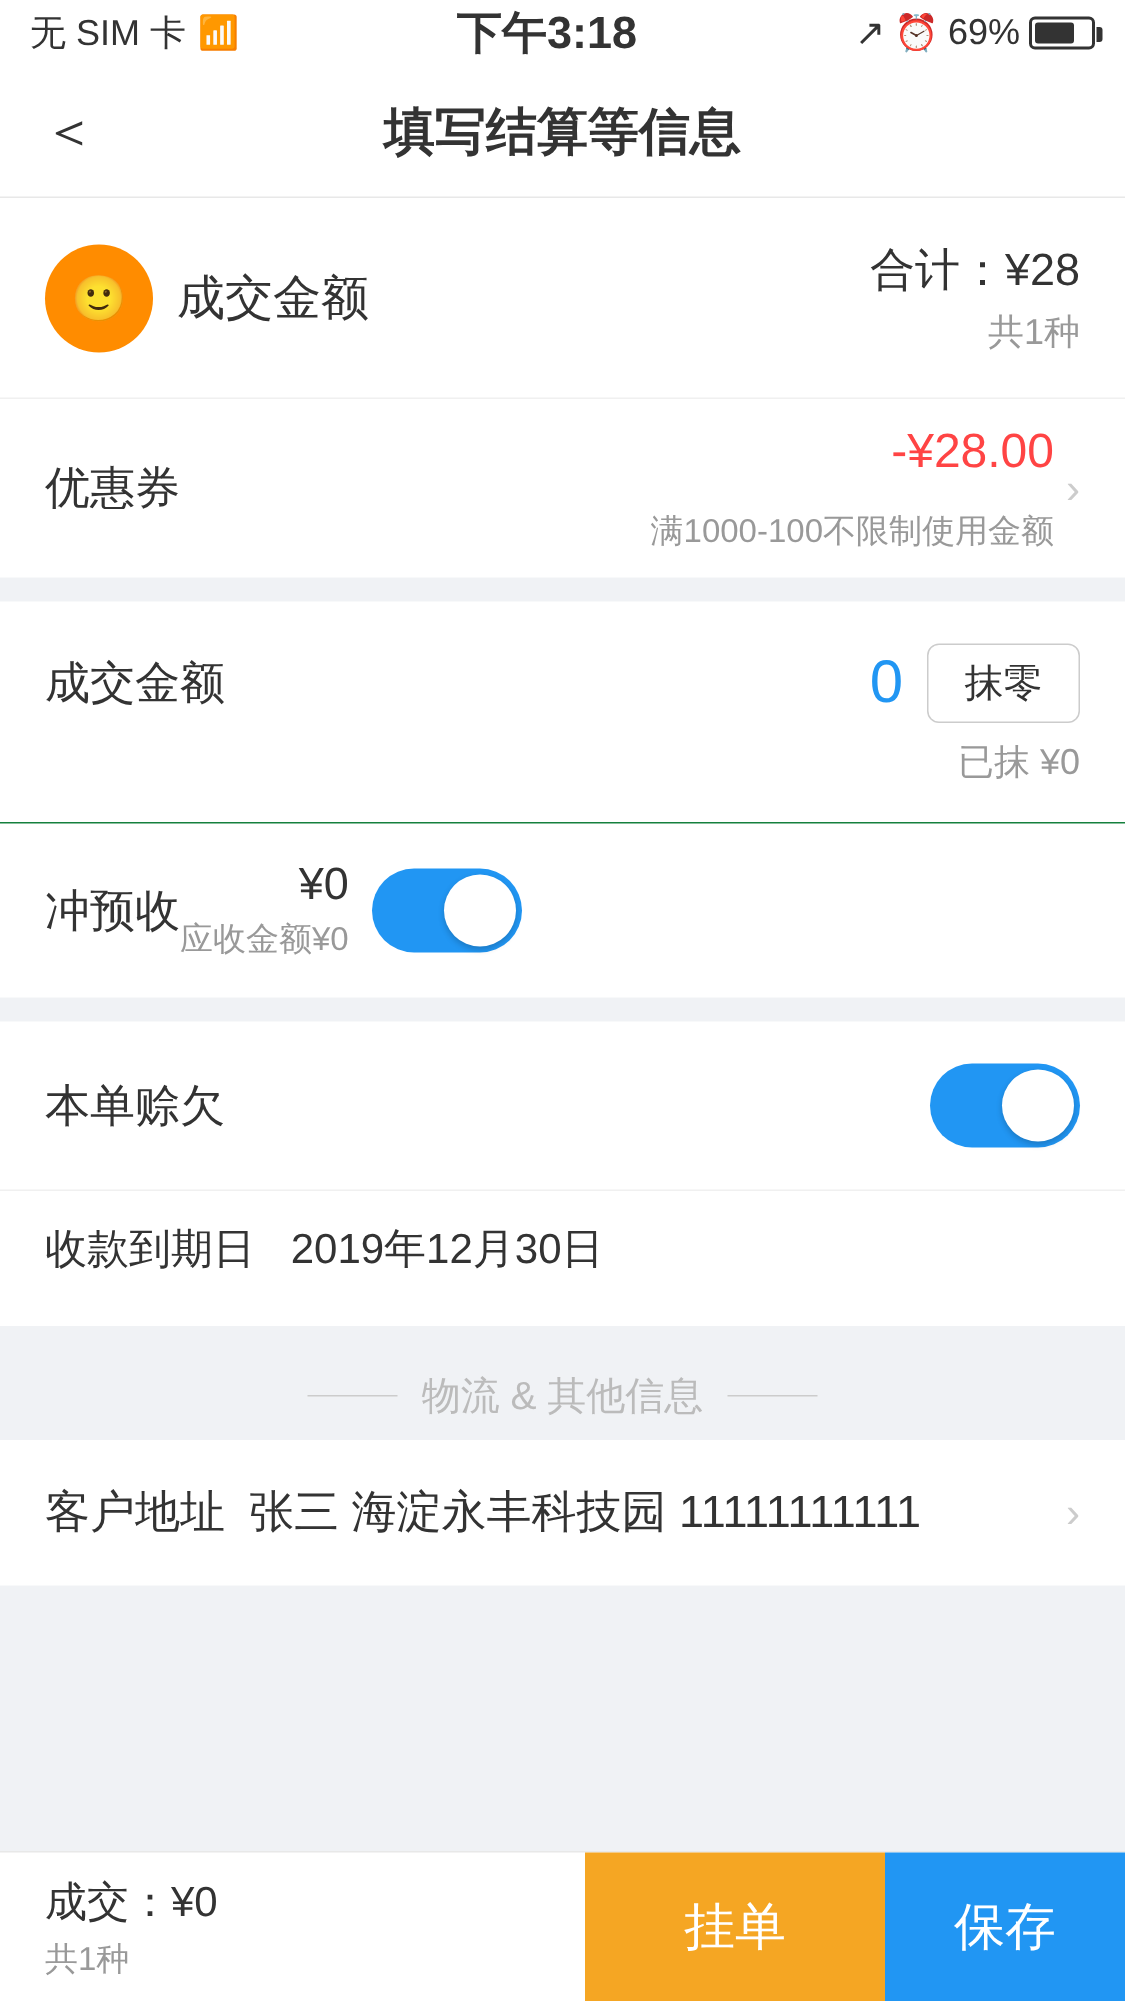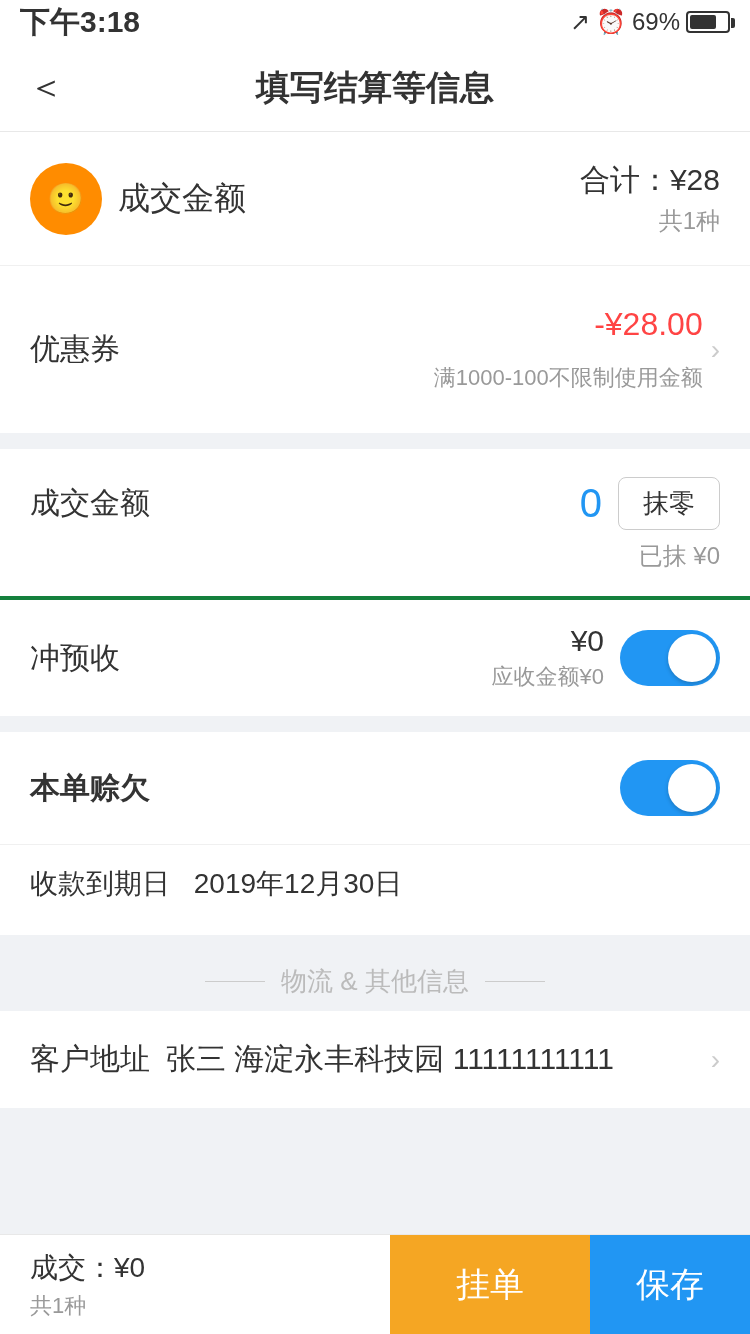--- a/index.html
+++ b/index.html
@@ -90,21 +90,21 @@
       display: flex; align-items: center; justify-content: center;
       color: #fff; font-size: 30px;
     }
     .customer-name { font-size: 32px; color: #333; }
     .customer-right { text-align: right; }
     .total-amount { font-size: 30px; color: #333; }
     .total-count { font-size: 24px; color: #999; margin-top: 4px; }
 
     
     .coupon-row {
-      padding: 40px 30px;
+      padding: 16px 30px;
       border-top: 1px solid #f0f0f0;
       display: flex;
       align-items: center;
       justify-content: space-between;
     }
     .coupon-label { font-size: 30px; color: #333; }
     .coupon-right { display: flex; align-items: center; gap: 8px; text-align: right; }
     .coupon-discount { font-size: 32px; color: #f44; font-weight: 500; }
     .coupon-desc { font-size: 22px; color: #999; margin-top: 20px; }
     .chevron-right { font-size: 28px; color: #ccc; }
@@ -137,22 +137,21 @@
       font-size: 24px;
       color: #999;
       text-align: right;
     }
 
     
     .prepaid-row {
       padding: 24px 30px;
       display: flex;
       align-items: center;
-      justify-content: space-between;
-      border-top: 4px solid #15803d;
+      border-top: 1px solid #15803d;
     }
     .prepaid-label { font-size: 30px; color: #333; }
     .prepaid-right { display: flex; align-items: center; gap: 16px; }
     .prepaid-amounts { text-align: right; }
     .prepaid-main { font-size: 30px; color: #333; }
     .prepaid-sub { font-size: 22px; color: #999; margin-top: 4px; }
 
     
     .toggle {
       width: 100px; height: 56px; border-radius: 28px;
@@ -168,21 +167,20 @@
       top: 4px; right: 4px;
       box-shadow: 0 2px 4px rgba(0,0,0,0.2);
     }
 
     
     .debt-row {
       padding: 28px 30px;
       display: flex;
       align-items: center;
       justify-content: space-between;
-      font-weight: bold;
     }
     .debt-label { font-size: 30px; color: #333; }
 
     
     .duedate-row {
       padding: 20px 30px 32px 30px;
       font-size: 28px;
       color: #333;
       border-top: 1px solid #f0f0f0;
     }
@@ -261,20 +259,24 @@
       display: flex;
       align-items: center;
       justify-content: center;
       cursor: pointer;
     }
   </style>
 </head>
 <body>
 
 <div class="status-bar">
+  <div class="status-left">
+    <span>无 SIM 卡</span>
+    <span class="wifi-icon">📶</span>
+  </div>
   <div class="status-center">下午3:18</div>
   <div class="status-right">
     <span>↗</span>
     <span>⏰</span>
     <span>69%</span>
     <div class="battery-icon">
       <div class="battery-fill"></div>
     </div>
   </div>
 </div>

